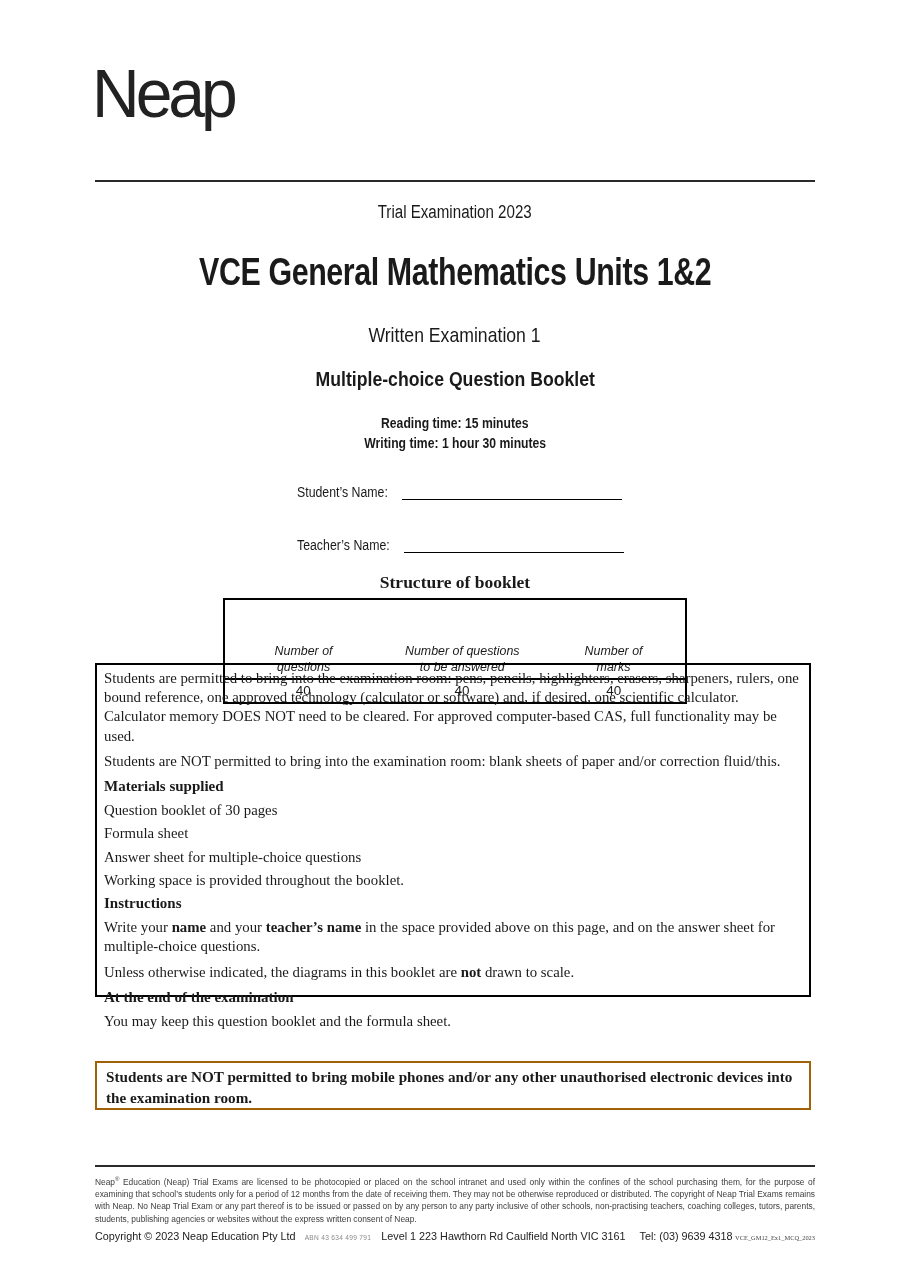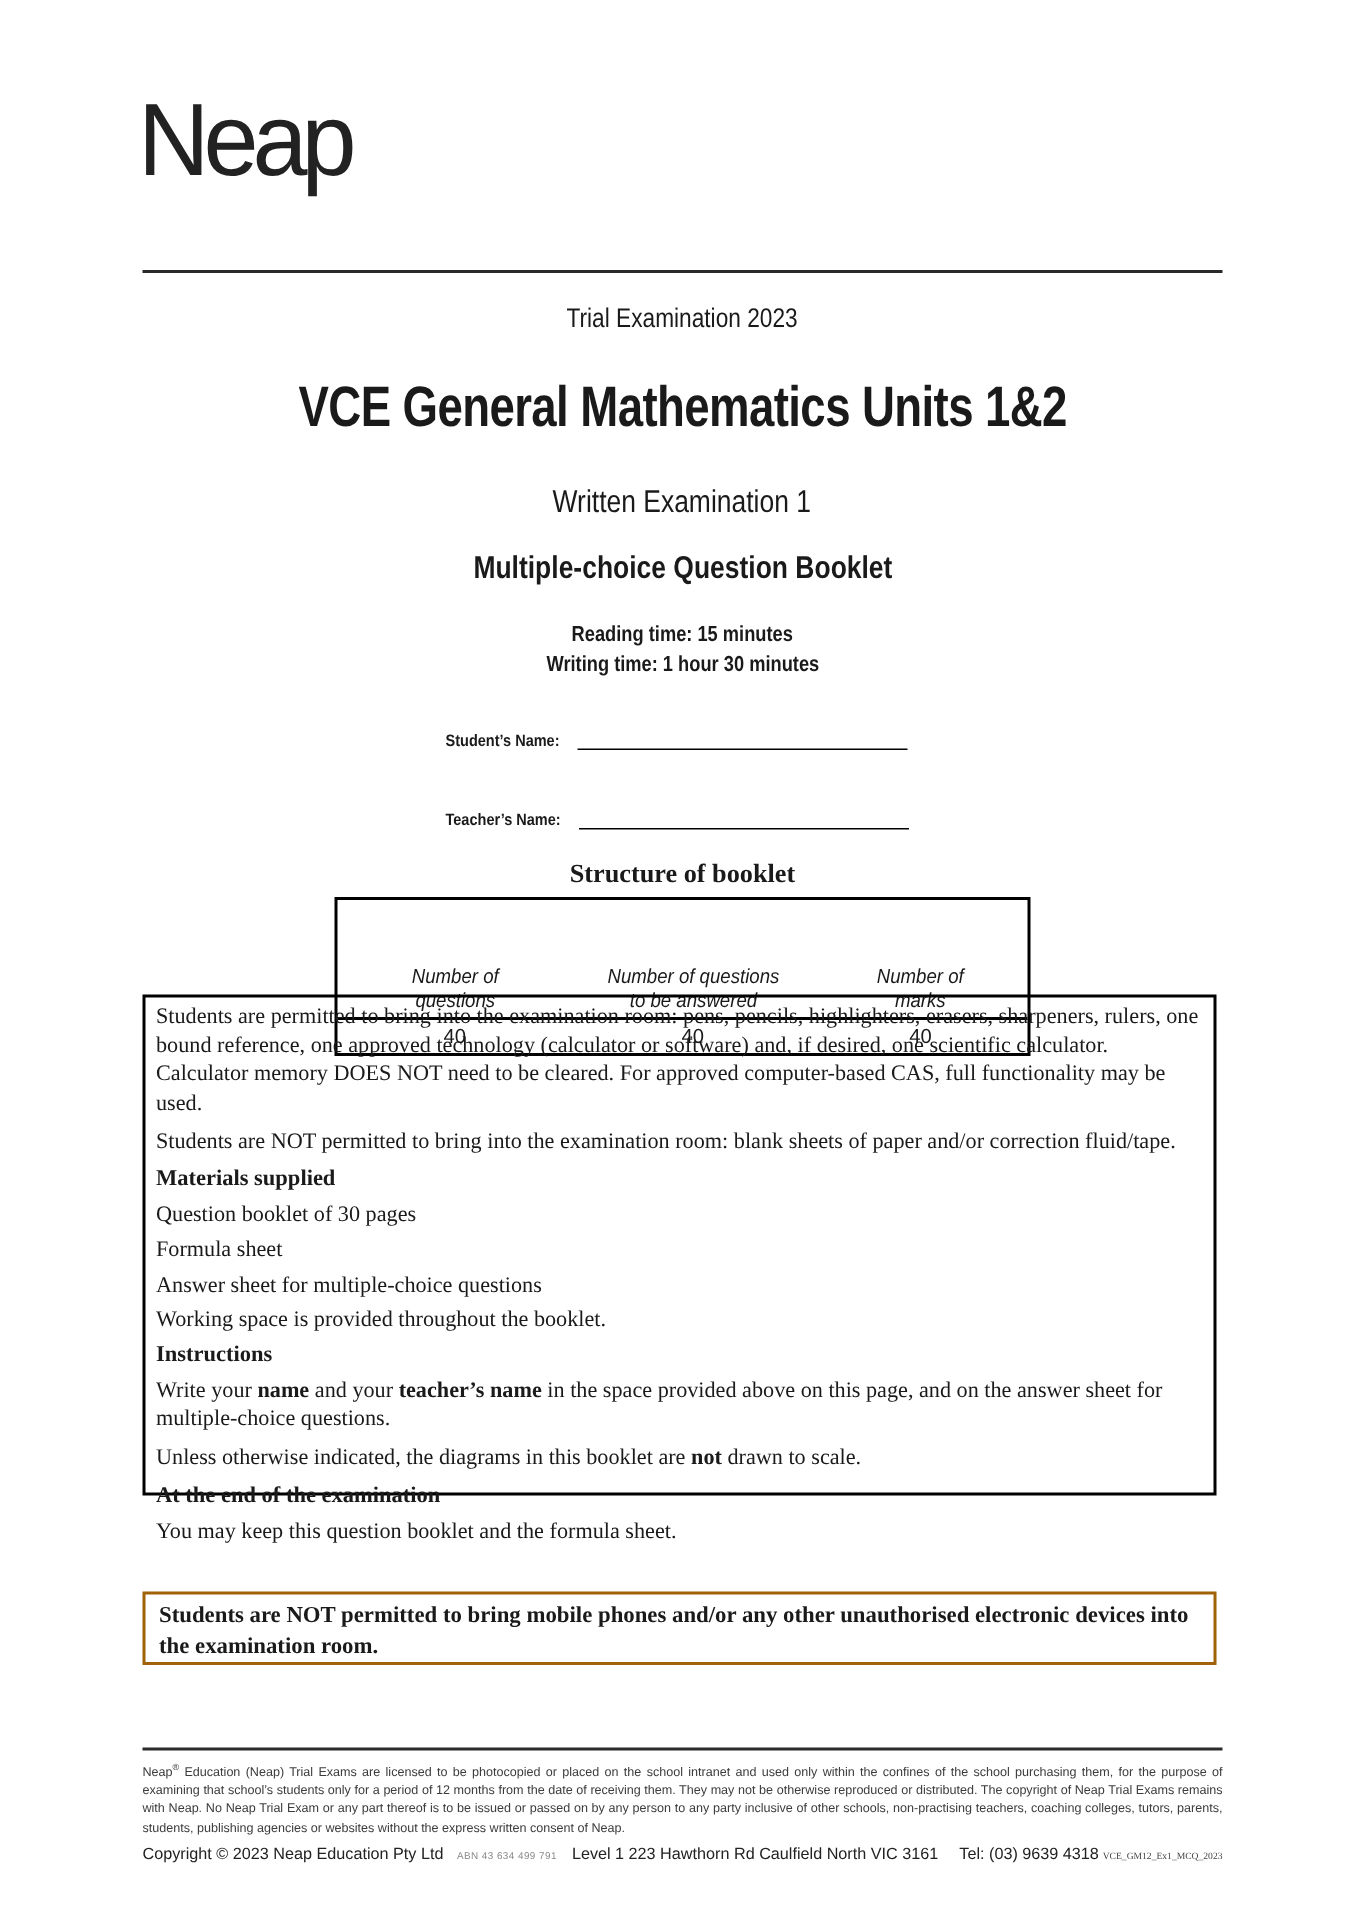--- a/index.html
+++ b/index.html
@@ -26,21 +26,21 @@
   .cond { display:inline-block; transform:scaleX(0.84); transform-origin:50% 50%; white-space:nowrap; }
   .subtitle1 { top:202px; font-size:18px; }
   .main-title { top:251px; font-size:38px; font-weight:700; }
   .main-title .cond { transform:scaleX(0.80); letter-spacing:-0.5px; }
   .subtitle2 { top:323px; font-size:21px;text-align:center; }
   .subtitle3 { top:367px; font-size:21px; font-weight:700; }
   .times { top:413px; font-size:14.5px; line-height:20px; font-weight:600; }
   .name-row {
     position:absolute; left:297px;
     display:flex; align-items:flex-end;
-    font-size:11px; font-weight:700;
+    font-size:14px; font-weight:400;
   }
   .name-row .lbl { display:inline-block; transform:scaleX(0.88); transform-origin:left bottom; white-space:nowrap; }
   .name-row .fill-line {
     width:220px; height:17px; margin-left:2px;
     border-bottom:1.2px solid #000;
     font-weight:400; font-size:13px;
   }
   .structure-title {
     top:572px;
     font-family:"Liberation Serif", serif;
@@ -144,21 +144,21 @@
     </div>
     <div class="val-row">
       <div class="c1">40</div>
       <div class="c2">40</div>
       <div class="c3">40</div>
     </div>
   </div>
 
   <div class="rules-box">
     <p>Students are permitted to bring into the examination room: pens, pencils, highlighters, erasers, sharpeners, rulers, one bound reference, one approved technology (calculator or software) and, if desired, one scientific calculator. Calculator memory DOES NOT need to be cleared. For approved computer-based CAS, full functionality may be used.</p>
-    <p>Students are NOT permitted to bring into the examination room: blank sheets of paper and/or correction fluid/tape.</p>
+    <p>Students are NOT permitted to bring into the examination room: blank sheets of paper and/or correction fluid/this.</p>
     <h3>Materials supplied</h3>
     <div class="list-line">Question booklet of 30 pages</div>
     <div class="list-line">Formula sheet</div>
     <div class="list-line">Answer sheet for multiple-choice questions</div>
     <div class="list-line">Working space is provided throughout the booklet.</div>
     <h3>Instructions</h3>
     <p><span>Write your </span><b>name</b><span> and your </span><b>teacher’s name</b><span> in the space provided above on this page, and on the answer sheet for multiple-choice questions.</span></p>
     <p><span>Unless otherwise indicated, the diagrams in this booklet are </span><b>not</b><span> drawn to scale.</span></p>
     <h3>At the end of the examination</h3>
     <p>You may keep this question booklet and the formula sheet.</p>

